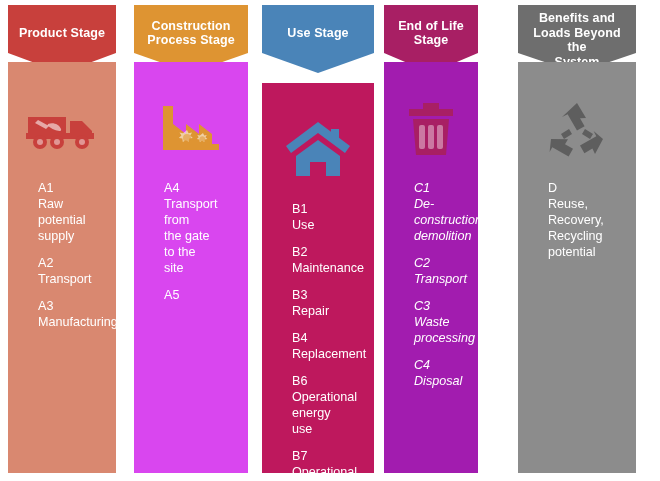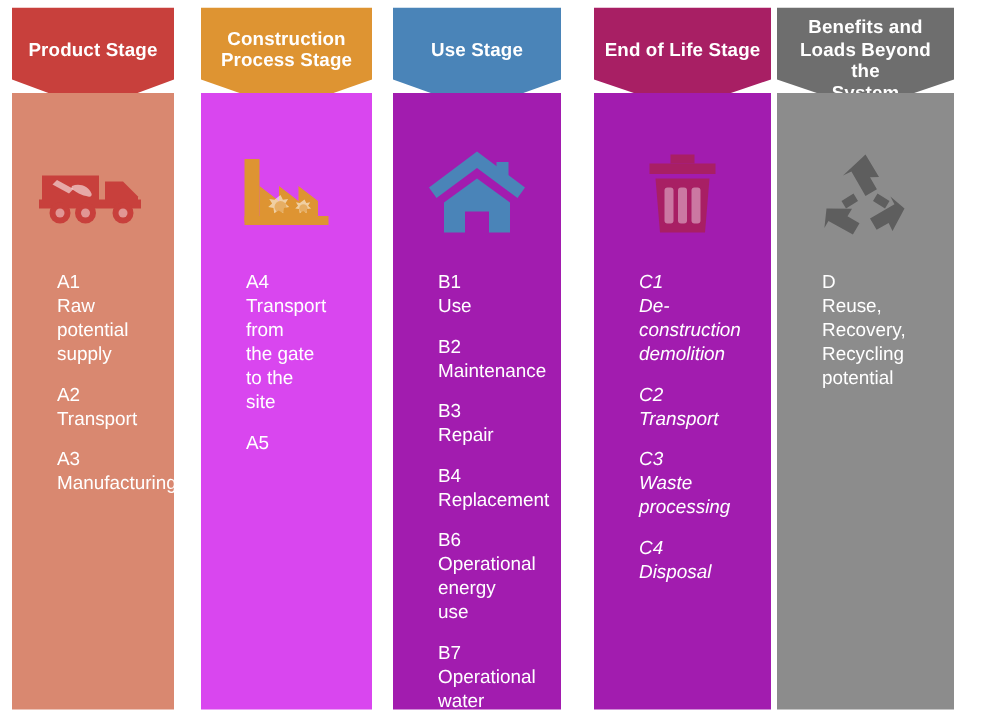--- a/index.html
+++ b/index.html
@@ -138,21 +138,21 @@
         </div>
       </div>
     </div>
     <div class="column" style="left: 262px; width: 112px;">
       <div class="col-header">
         <svg viewBox="0 0 112 68" preserveAspectRatio="none">
           <polygon points="0,0 112,0 112,48 56,68 0,48" fill="#4A84B8"></polygon>
         </svg>
         <div class="col-header-label" style="white-space: pre-line;">Use Stage</div>
       </div>
-      <div class="col-body" style="background: #a21caf;">
+      <div class="col-body" style="background: #be185d; margin-top: 21px;">
         <div class="icon-wrap">
           <svg xmlns="http://www.w3.org/2000/svg" width="68" height="58" viewBox="0 0 68 58">
             <g fill="#4A84B8">
               <path d="M34 2L2 26l5 7 27-20 27 20 5-7z"></path>
               <rect x="47" y="9" width="8" height="12"></rect>
               <path d="M34 20L12 36v20h14V42h16v14h14V36z"></path>
             </g>
           </svg>
         </div>
         <div class="items">
@@ -178,21 +178,21 @@
 energy use</span>
           </div>
           <div class="item">
             <span class="item-code">B7</span>
             <span class="item-label">Operational
 water use</span>
           </div>
         </div>
       </div>
     </div>
-    <div class="column" style="left: 396px; width: 118px;">
+    <div class="column" style="left: 384px; width: 94px;">
       <div class="col-header">
         <svg viewBox="0 0 118 68" preserveAspectRatio="none">
           <polygon points="0,0 118,0 118,48 59,68 0,48" fill="#A81F64"></polygon>
         </svg>
         <div class="col-header-label" style="white-space: pre-line;">End of Life Stage</div>
       </div>
       <div class="col-body" style="background: #a21caf; font-style: italic;">
         <div class="icon-wrap">
           <svg xmlns="http://www.w3.org/2000/svg" width="56" height="62" viewBox="0 0 56 62">
             <g fill="#A81F64">

